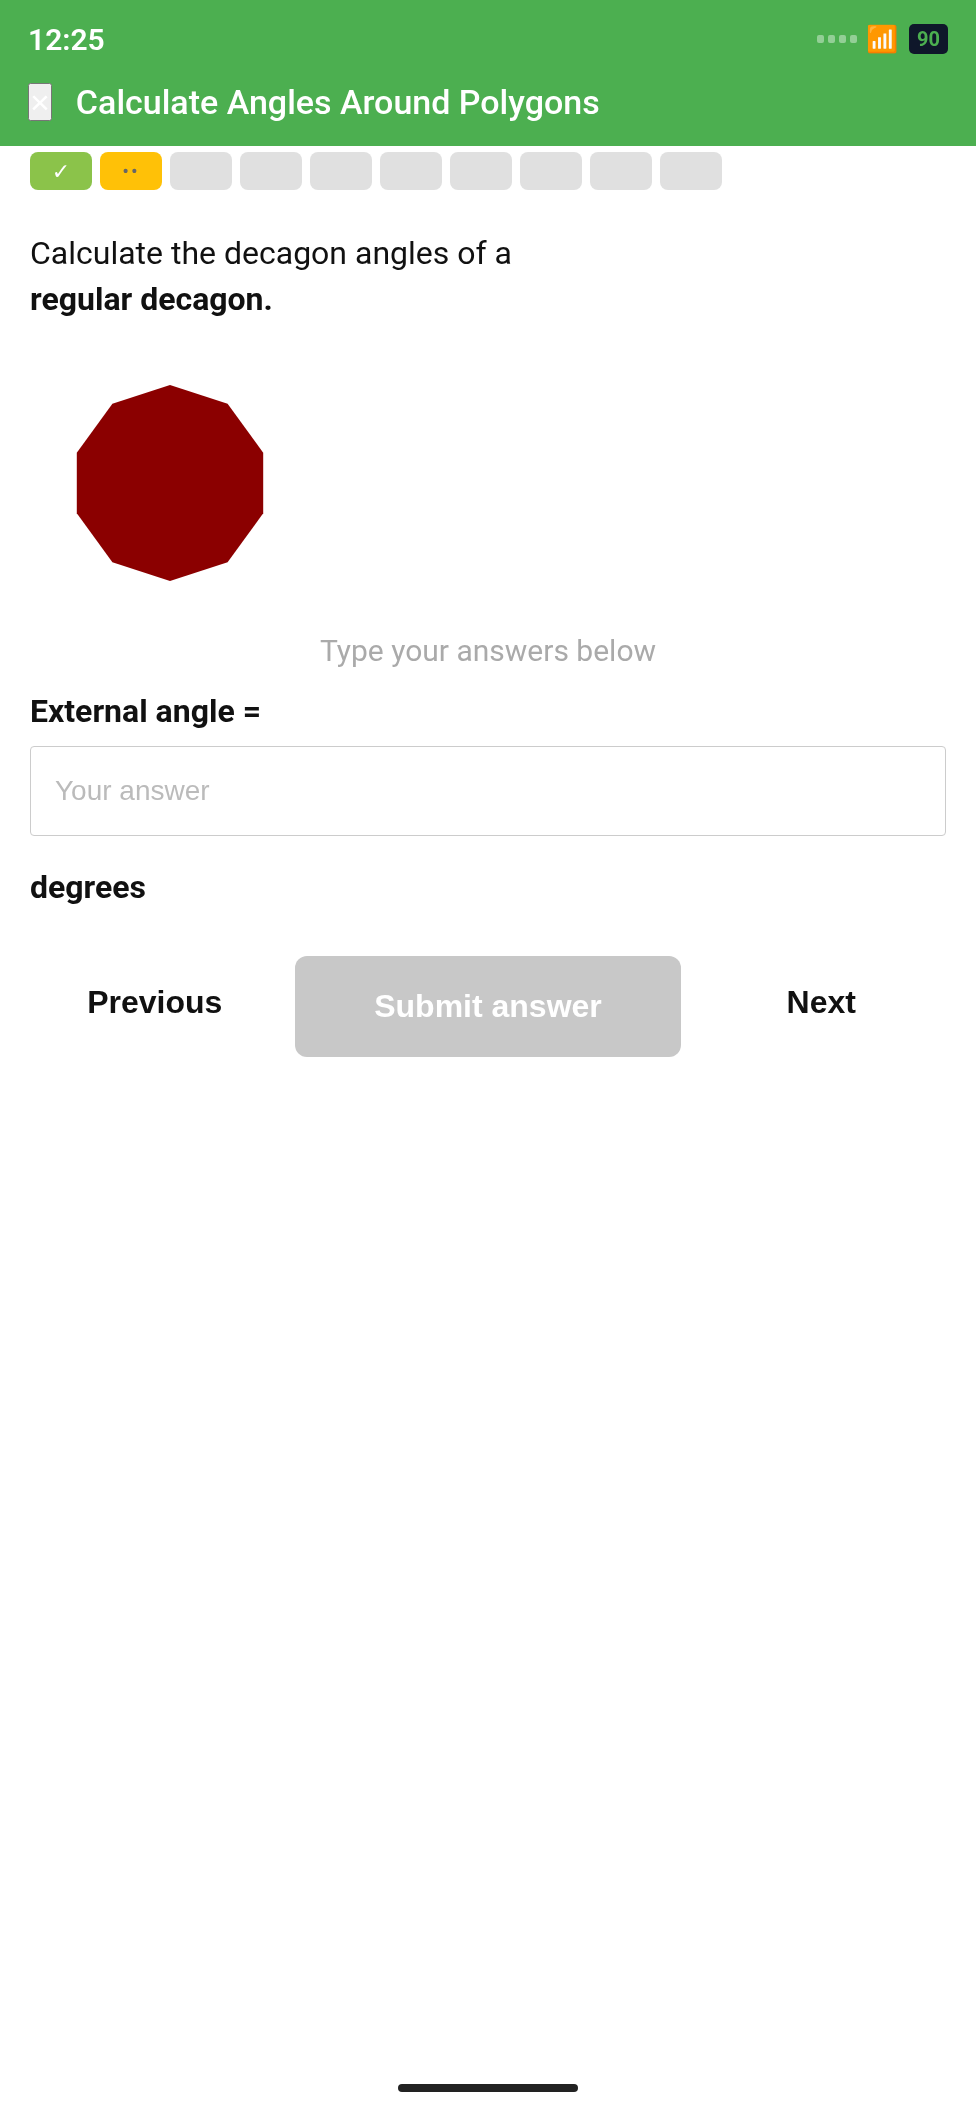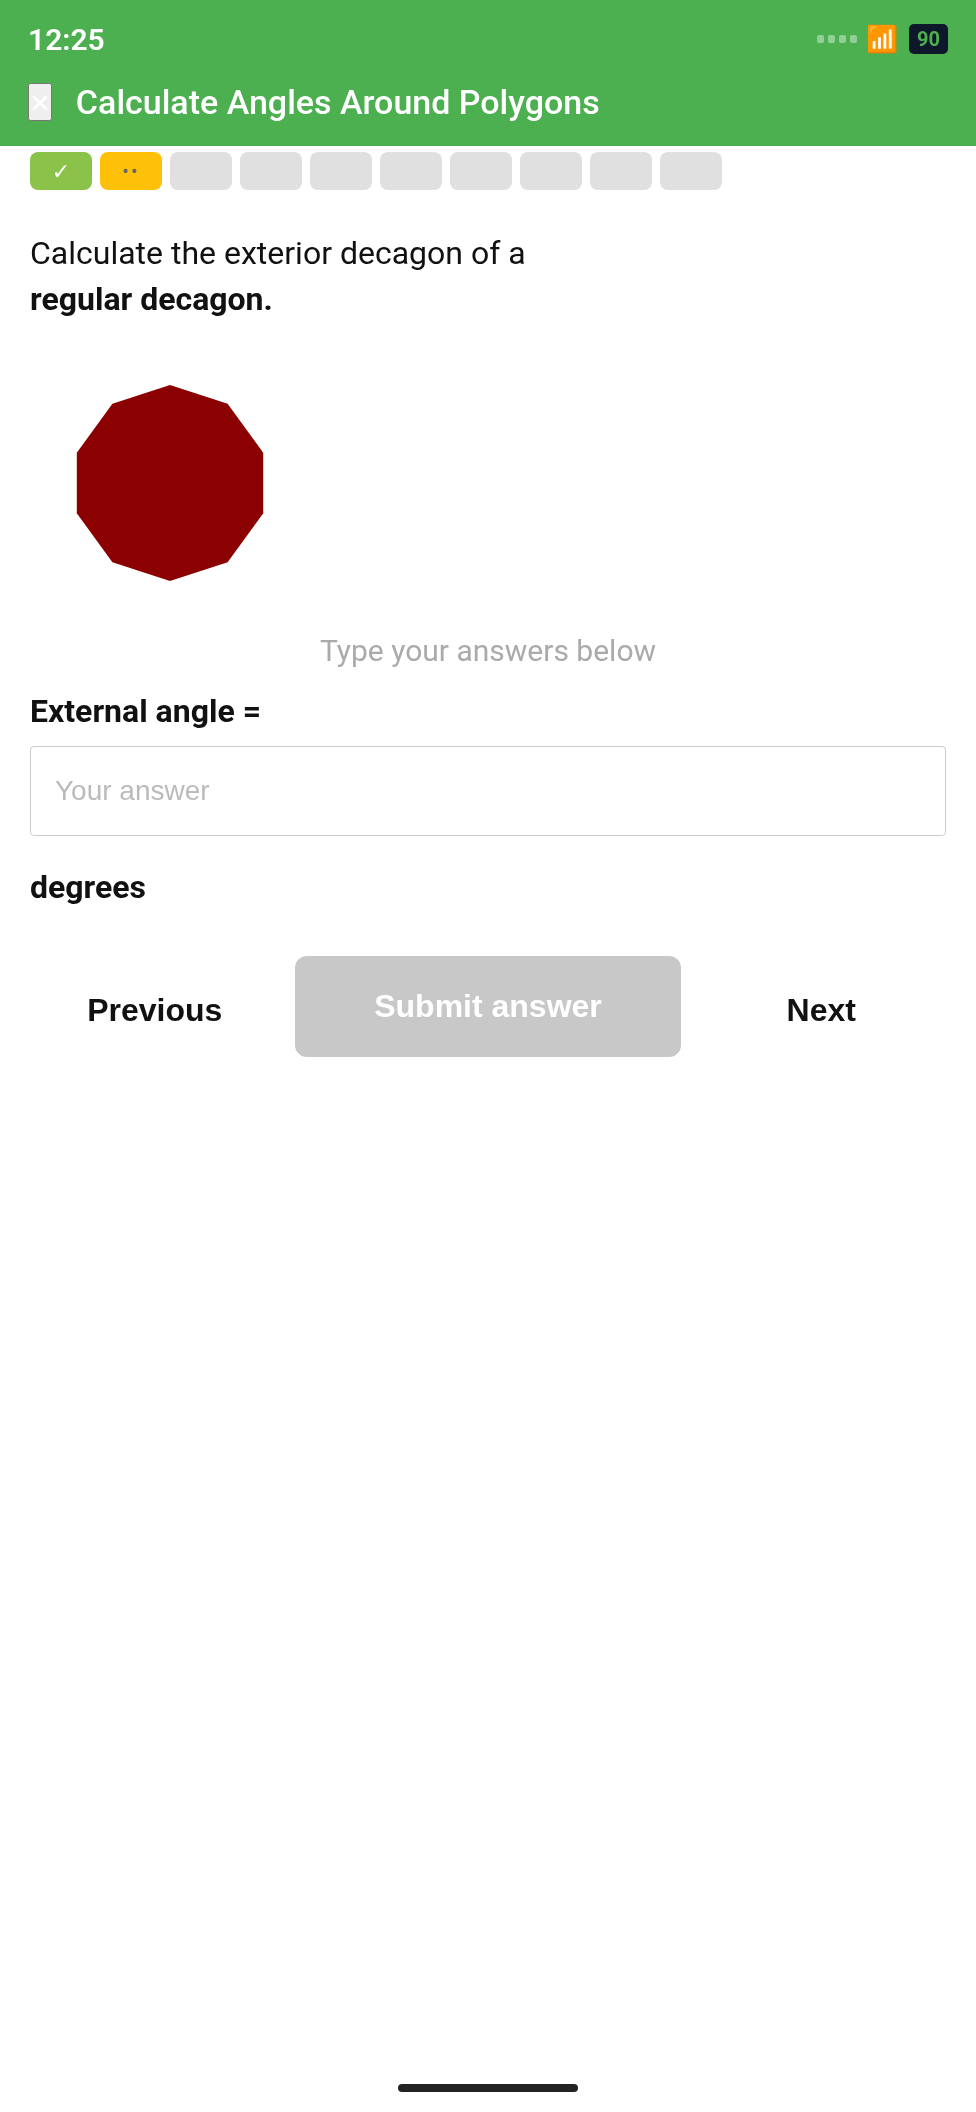--- a/index.html
+++ b/index.html
@@ -263,21 +263,21 @@
     .units-label {
       padding: 16px 38px 40px 30px;
       font-size: 32px;
       font-weight: 700;
       color: #111;
     }
 
     
     .nav-buttons {
       display: flex;
-      align-items: flex-end;
+      align-items: flex-start;
       justify-content: space-between;
       padding: 10px 30px 30px 30px;
       gap: 16px;
     }
 
     .btn-prev {
       background: transparent;
       border: none;
       font-size: 32px;
       font-weight: 700;
@@ -363,21 +363,21 @@
     <div class="progress-item empty"></div>
     <div class="progress-item empty"></div>
     <div class="progress-item empty"></div>
     <div class="progress-item empty"></div>
     <div class="progress-item empty"></div>
     <div class="progress-item empty"></div>
     <div class="progress-item empty"></div>
   </div>
 
   <div class="question-text">
-    <span>Calculate the exterior decagon of a</span>
+    <span>Calculate the decagon angles of a</span>
     <br>
     <span class="bold">regular decagon.</span>
   </div>
 
   <div class="polygon-container">
     <svg width="220" height="220" viewBox="-110 -110 220 220">
       <polygon points="
           0,-100
           95.1,-30.9
           58.8,80.9

